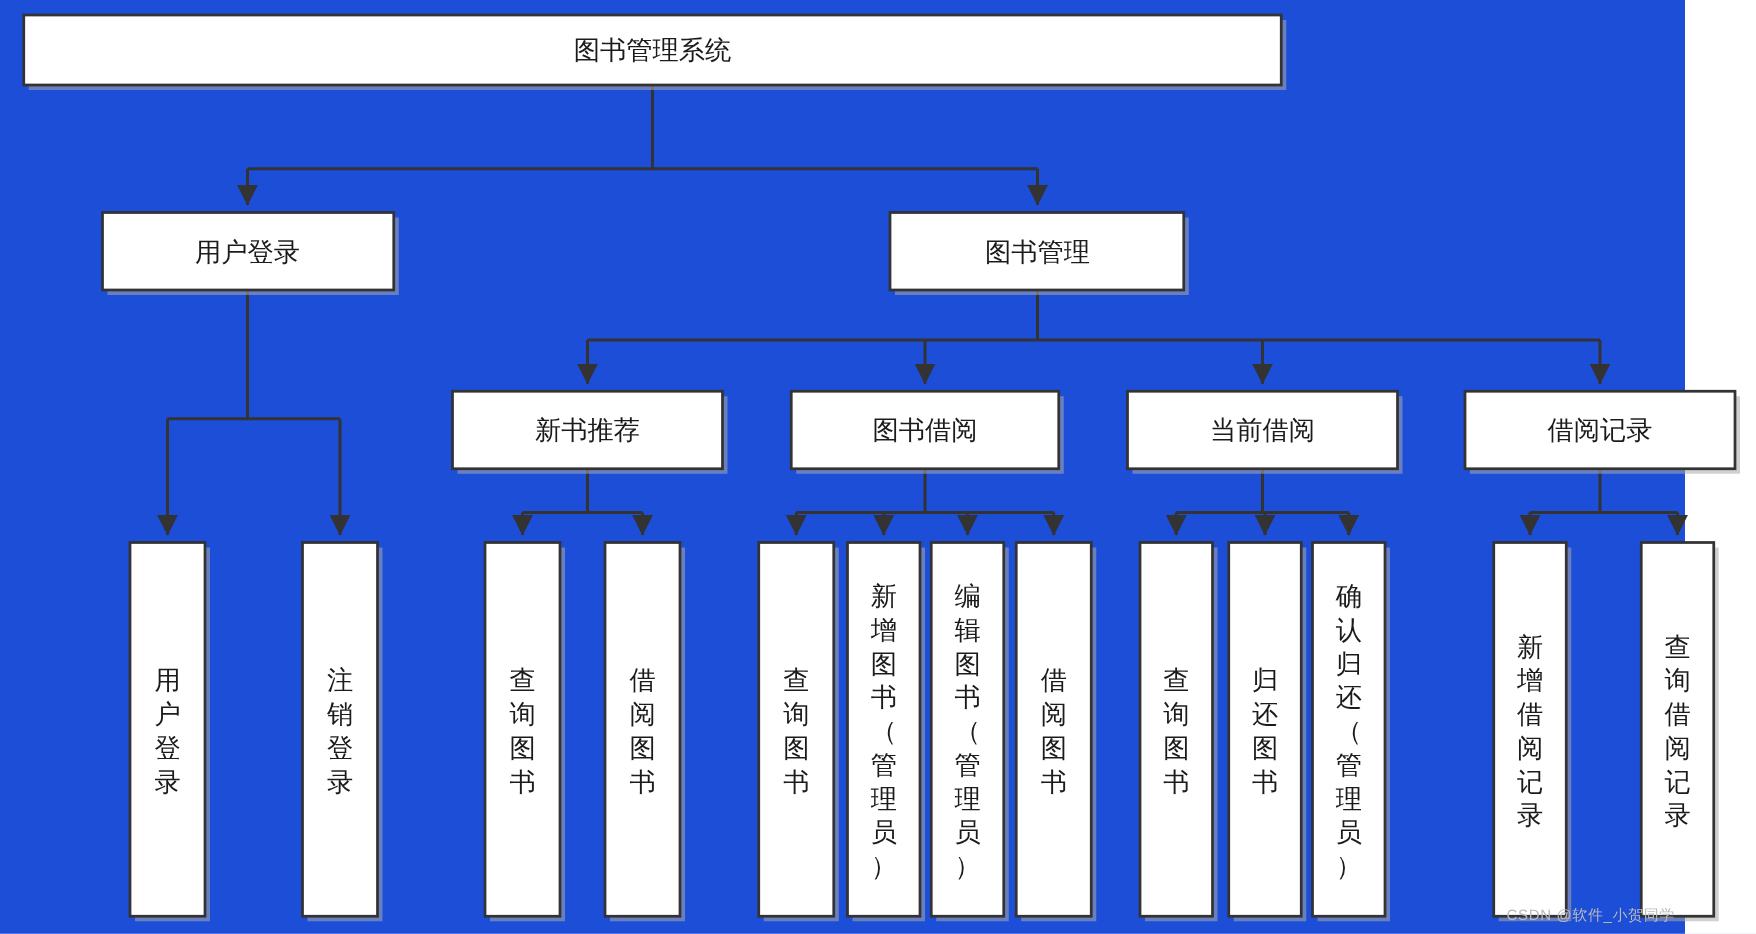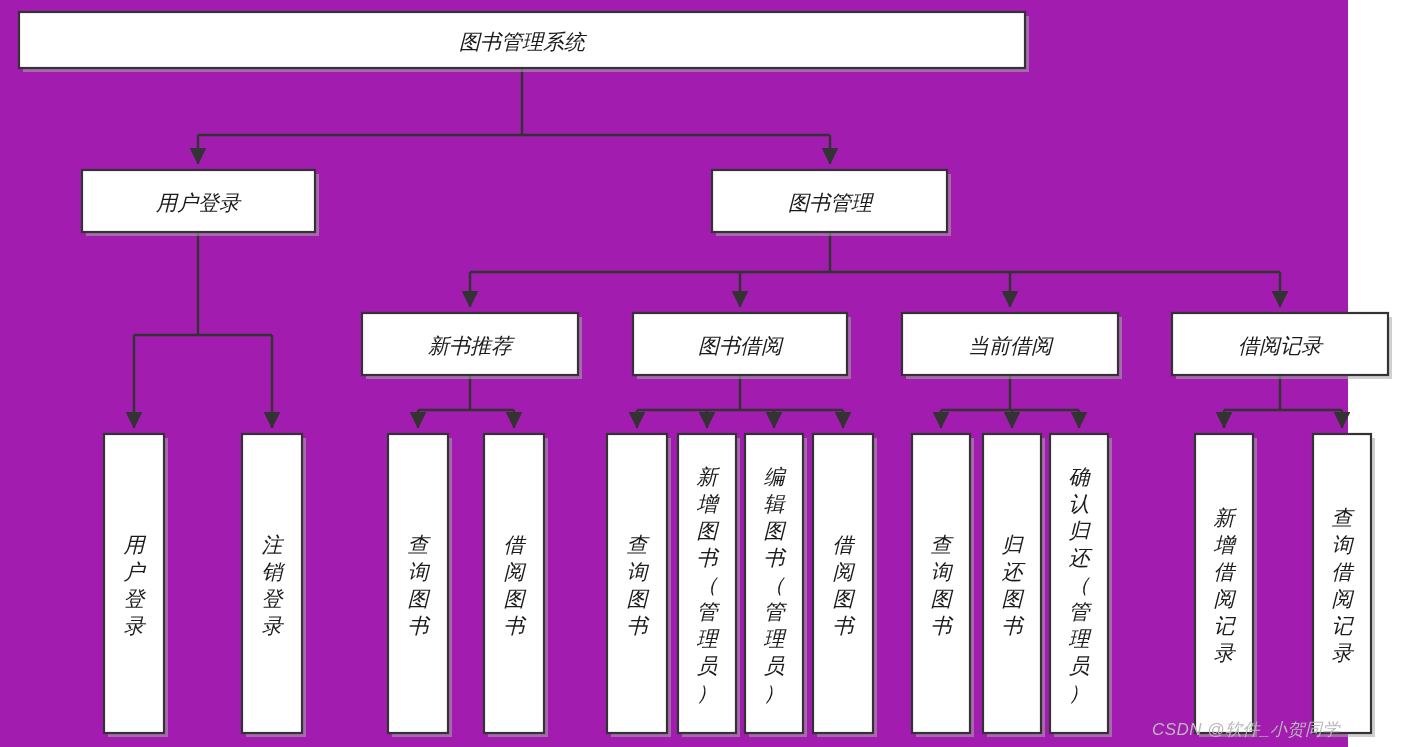--- a/index.html
+++ b/index.html
@@ -10,22 +10,21 @@
   body {
     width: 1405px;
     height: 747px;
     font-family: "Liberation Sans", "DejaVu Sans", sans-serif;
     overflow: hidden;
   }
   #diagram-root {
     position: relative;
     width: 1348px;
     height: 747px;
-    background: #a21caf;
-    font-style: italic;
+    background: #1d4ed8;
   }
   svg.diagram-canvas {
     position: absolute;
     left: 0;
     top: 0;
     width: 1405px;
     height: 747px;
   }
   .node-box {
     fill: #ffffff;
@@ -56,21 +55,21 @@
     font-family: "Liberation Sans", "DejaVu Sans", sans-serif;
     font-size: 21px;
     fill: #1b1b1b;
     text-anchor: middle;
   }
   .watermark-text {
     position: absolute;
     right: 8px;
     bottom: 6px;
     font-family: "Liberation Sans", "DejaVu Sans", sans-serif;
-    font-size: 17px;
+    font-size: 12px;
     color: #b9b9b9;
     letter-spacing: 0.5px;
     white-space: nowrap;
     pointer-events: none;
   }
 </style>
 </head>
 <body>
 
 <div id="diagram-root">

